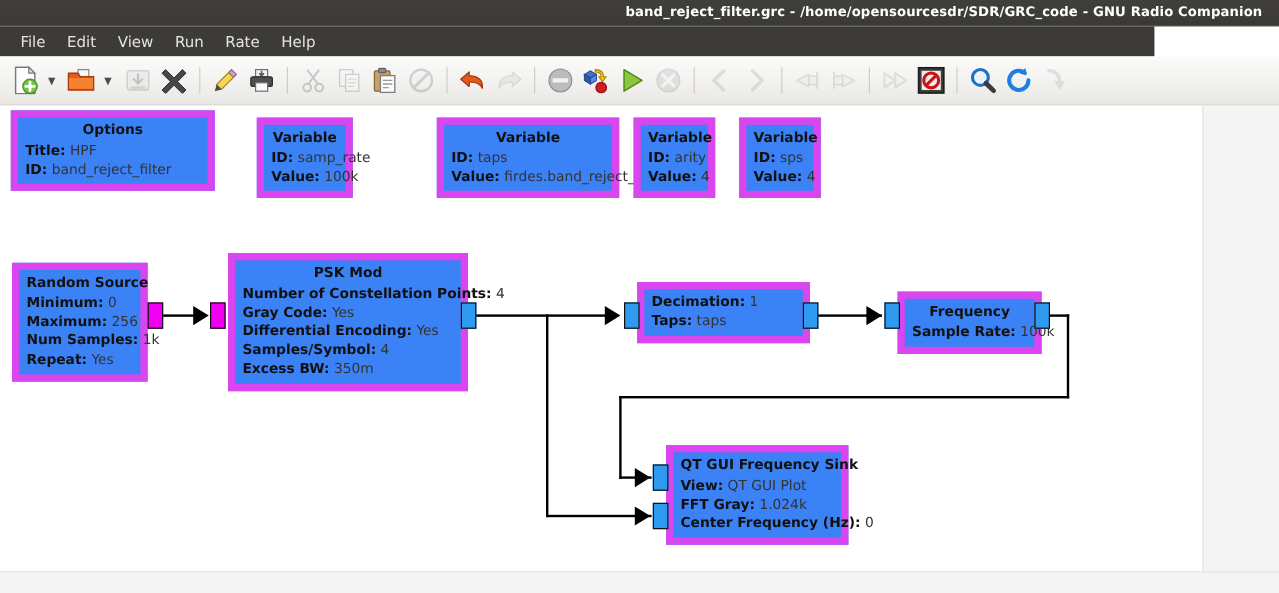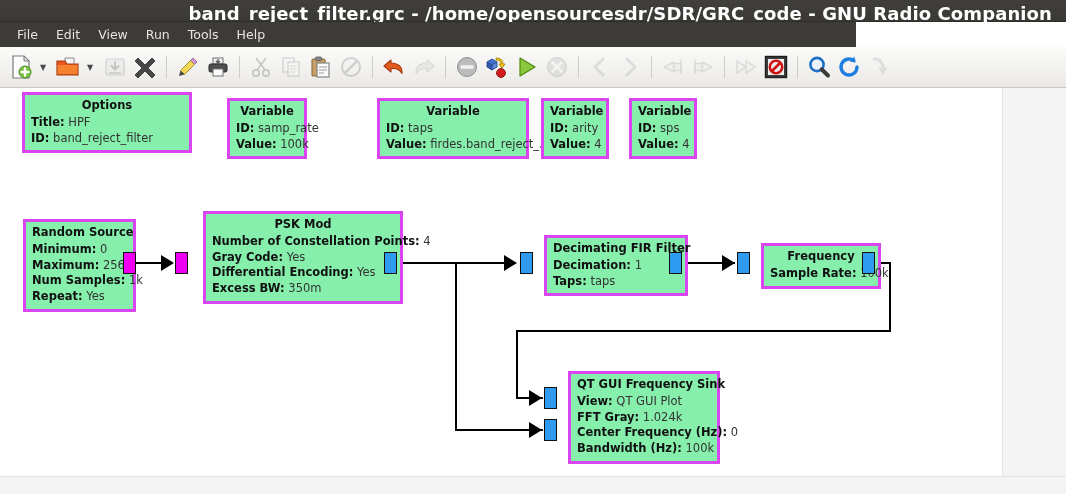--- a/index.html
+++ b/index.html
@@ -17,30 +17,30 @@
   #titlebar {
     position: absolute; left: 0; top: 0;
     width: 1066px; height: 22px;
     background: linear-gradient(to bottom, #413f3c 0%, #3b3935 100%);
     border-bottom: 1px solid #2e2c29;
     box-sizing: border-box;
   }
   #titlebar .title-text {
     position: absolute; right: 14px; top: 3px;
     color: #ffffff;
-    font-size: 18px;
+    font-size: 11px;
     font-weight: bold;
     letter-spacing: 0.1px;
     white-space: nowrap;
   }
 
   
   #menubar {
     position: absolute; left: 0; top: 22px;
-    width: 856px; height: 25px;
+    width: 962px; height: 25px;
     background: #3c3b37;
     box-sizing: border-box;
     display: flex;
     align-items: center;
     padding-left: 8px;
   }
   #menubar .menu-item {
     color: #e6e4df;
     font-size: 12.5px;
     padding: 3px 9px;
@@ -107,29 +107,28 @@
     position: absolute; left: 0; bottom: 0;
     width: 1066px; height: 18px;
     background: #f4f4f4;
     border-top: 1px solid #e4e3e1;
     box-sizing: border-box;
   }
 
   
   .block {
     position: absolute;
-    background: #86efac;
-    border: 3px solid #d946ef;
+    background: #3b82f6;
+    border: 6px solid #d946ef;
     box-sizing: border-box;
     padding: 3px 6px 4px 6px;
     font-size: 11.5px;
     color: #111111;
     line-height: 15.8px;
     white-space: nowrap;
-    margin-left: 13px;
   }
   .block .bt {
     font-weight: bold;
     text-align: center;
     display: block;
     font-size: 11.5px;
     padding-bottom: 1px;
   }
   .block .row { display: block; }
   .block .k { font-weight: bold; }
@@ -165,21 +164,21 @@
 
 <div id="titlebar">
   <span class="title-text">band_reject_filter.grc - /home/opensourcesdr/SDR/GRC_code - GNU Radio Companion</span>
 </div>
 
 <div id="menubar">
   <div class="menu-item">File</div>
   <div class="menu-item">Edit</div>
   <div class="menu-item">View</div>
   <div class="menu-item">Run</div>
-  <div class="menu-item">Tools</div>
+  <div class="menu-item">Rate</div>
   <div class="menu-item">Help</div>
 </div>
 
 <div id="toolbar">
 
   <div class="tb-btn">
     <svg width="22" height="24" viewBox="0 0 22 24">
       <path d="M3 1 h11 l5 5 v17 h-16 z" fill="#fdfdfd" stroke="#7a7a7a" stroke-width="1.2"></path>
       <path d="M14 1 v5 h5 z" fill="#dedede" stroke="#7a7a7a" stroke-width="1"></path>
       <circle cx="15" cy="17" r="6" fill="#78c241" stroke="#4d8a24" stroke-width="1"></circle>
@@ -450,46 +449,45 @@
       <span class="row"><span class="k">Num Samples:</span> <span class="v">1k</span></span>
       <span class="row"><span class="k">Repeat:</span> <span class="v">Yes</span></span>
     </div>
     <div class="port magenta" style="left:123px; top:164px;"></div>
 
     <div class="block" style="left:190px; top:123px; width:200px;">
       <span class="bt">PSK Mod</span>
       <span class="row"><span class="k">Number of Constellation Points:</span> <span class="v">4</span></span>
       <span class="row"><span class="k">Gray Code:</span> <span class="v">Yes</span></span>
       <span class="row"><span class="k">Differential Encoding:</span> <span class="v">Yes</span></span>
+      <span class="row"><span class="k">Samples/Symbol:</span> <span class="v">4</span></span>
       <span class="row"><span class="k">Excess BW:</span> <span class="v">350m</span></span>
     </div>
     <div class="port magenta" style="left:175px; top:164px;"></div>
     <div class="port blue" style="left:384px; top:164px;"></div>
 
     <div class="block" style="left:531px; top:147px; width:144px;">
-      <span class="bt" style="text-align:left;">Decimating FIR Filter</span>
       <span class="row"><span class="k">Decimation:</span> <span class="v">1</span></span>
       <span class="row"><span class="k">Taps:</span> <span class="v">taps</span></span>
     </div>
     <div class="port blue" style="left:520px; top:164px;"></div>
     <div class="port blue" style="left:669px; top:164px;"></div>
 
     <div class="block" style="left:748px; top:155px; width:120px;">
       <span class="bt">Frequency</span>
       <span class="row"><span class="k">Sample Rate:</span> <span class="v">100k</span></span>
     </div>
     <div class="port blue" style="left:737px; top:164px;"></div>
     <div class="port blue" style="left:862px; top:164px;"></div>
 
     <div class="block" style="left:555px; top:283px; width:152px;">
       <span class="bt" style="text-align:left;">QT GUI Frequency Sink</span>
       <span class="row"><span class="k">View:</span> <span class="v">QT GUI Plot</span></span>
       <span class="row"><span class="k">FFT Gray:</span> <span class="v">1.024k</span></span>
       <span class="row"><span class="k">Center Frequency (Hz):</span> <span class="v">0</span></span>
-      <span class="row"><span class="k">Bandwidth (Hz):</span> <span class="v">100k</span></span>
     </div>
     <div class="port blue" style="left:544px; top:299px;"></div>
     <div class="port blue" style="left:544px; top:331px;"></div>
 
   </div>
 
   <div id="vscroll">
     <div class="trough"></div>
   </div>
   <div id="hscroll"></div>

